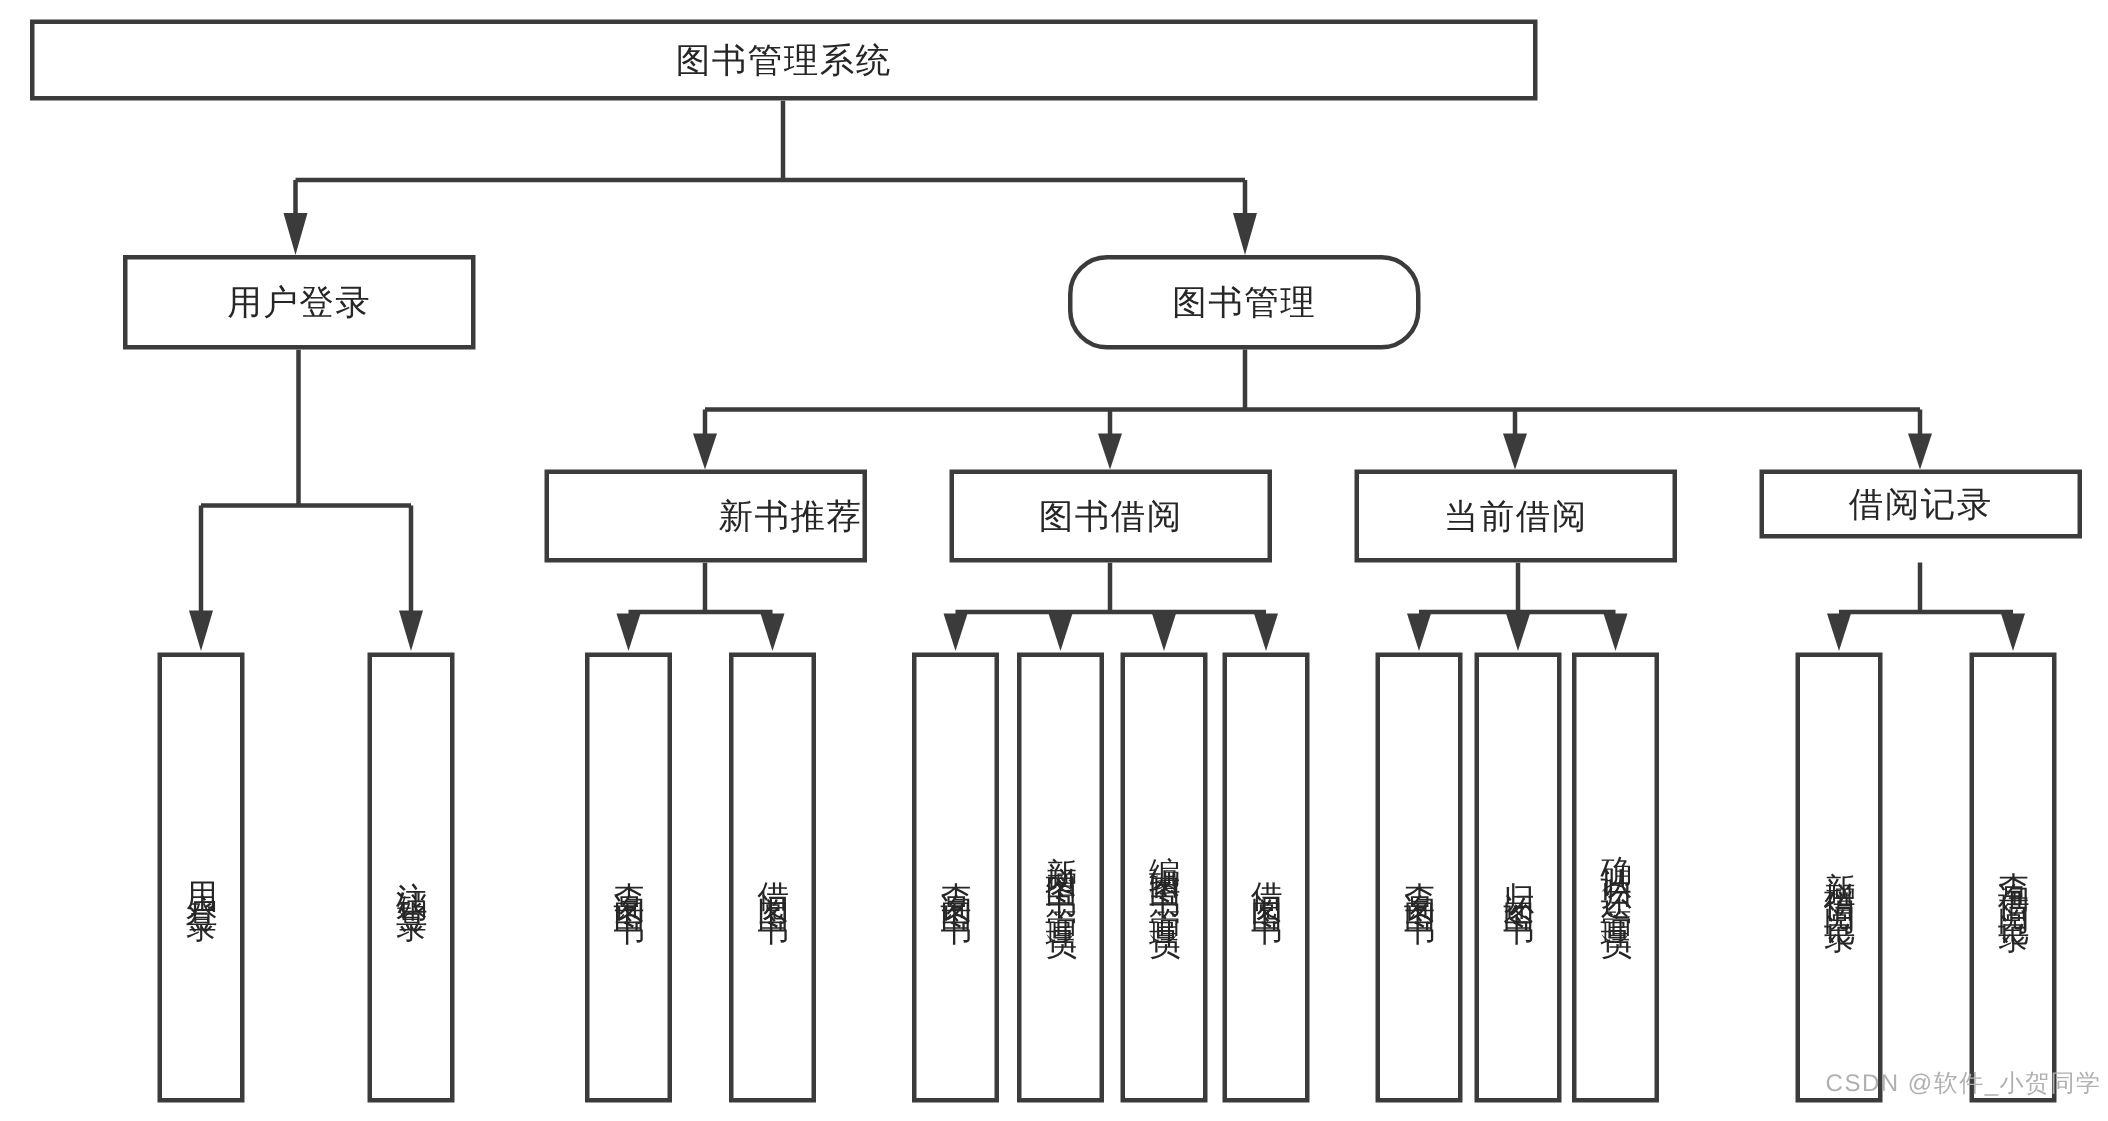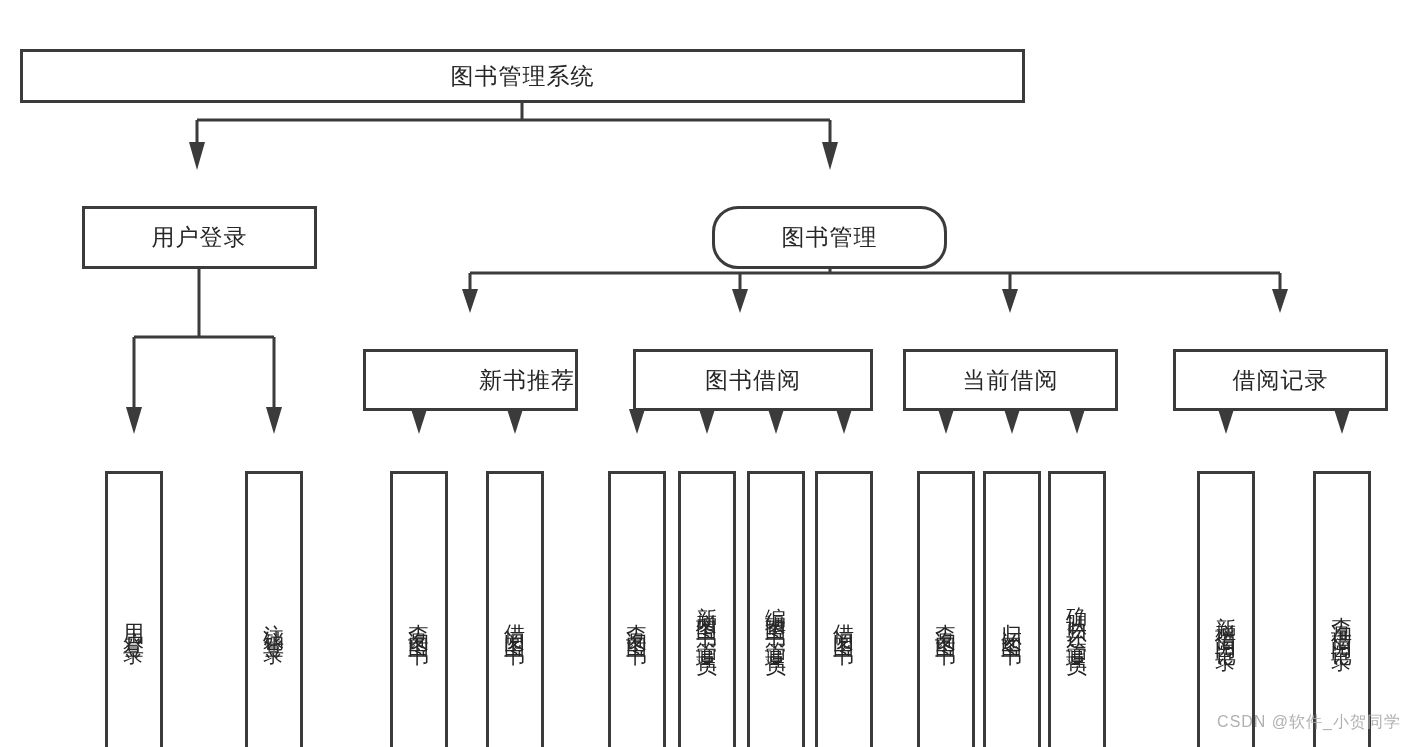--- a/index.html
+++ b/index.html
@@ -16,21 +16,20 @@
   }
   .canvas{position:absolute;inset:0;}
   .connectors{position:absolute;left:0;top:0;width:1405px;height:747px;z-index:1;}
   .connectors path{stroke:var(--line);stroke-width:3;fill:none;}
   .connectors polygon{fill:var(--line);stroke:none;}
   .node{
     position:absolute;box-sizing:border-box;z-index:2;
     background:var(--box-bg);border:3px solid var(--line);
     display:flex;align-items:center;justify-content:center;
     text-align:center;
-    margin-top:36px;
   }
   .hnode{font-size:23px;letter-spacing:1px;}
   .root{font-size:23px;}
   .leaf{top:435px;width:58px;height:300px;font-size:21px;}
   .leaf .vtext{
     writing-mode:vertical-lr;text-orientation:mixed;
     white-space:nowrap;letter-spacing:7px;line-height:1;
   }
   .watermark{
     position:absolute;right:4px;top:712px;z-index:3;
@@ -81,27 +80,27 @@
   <div class="node hnode" style="left:82px;top:170px;width:235px;height:63px;">
     <span>用户登录</span>
   </div>
   <div class="node hnode" style="left:712px;top:170px;width:235px;height:63px;border-radius:26px;">
     <span>图书管理</span>
   </div>
 
   <div class="node hnode" style="left:363px;top:313px;width:215px;height:62px;justify-content:flex-end;">
     <span>新书推荐</span>
   </div>
-  <div class="node hnode" style="left:633px;top:313px;width:240px;height:62px;">
+  <div class="node hnode" style="left:633px;top:313px;width:215px;height:62px;">
     <span>图书借阅</span>
   </div>
   <div class="node hnode" style="left:903px;top:313px;width:215px;height:62px;">
     <span>当前借阅</span>
   </div>
-  <div class="node hnode" style="left:1173px;top:313px;width:215px;height:62px;justify-content:center;">
+  <div class="node hnode" style="left:1173px;top:313px;width:215px;height:46px;justify-content:center;">
     <span>借阅记录</span>
   </div>
 
   <div class="node leaf" style="left:105px;">
     <span class="vtext">用户登录</span>
   </div>
   <div class="node leaf" style="left:245px;">
     <span class="vtext">注销登录</span>
   </div>
 

